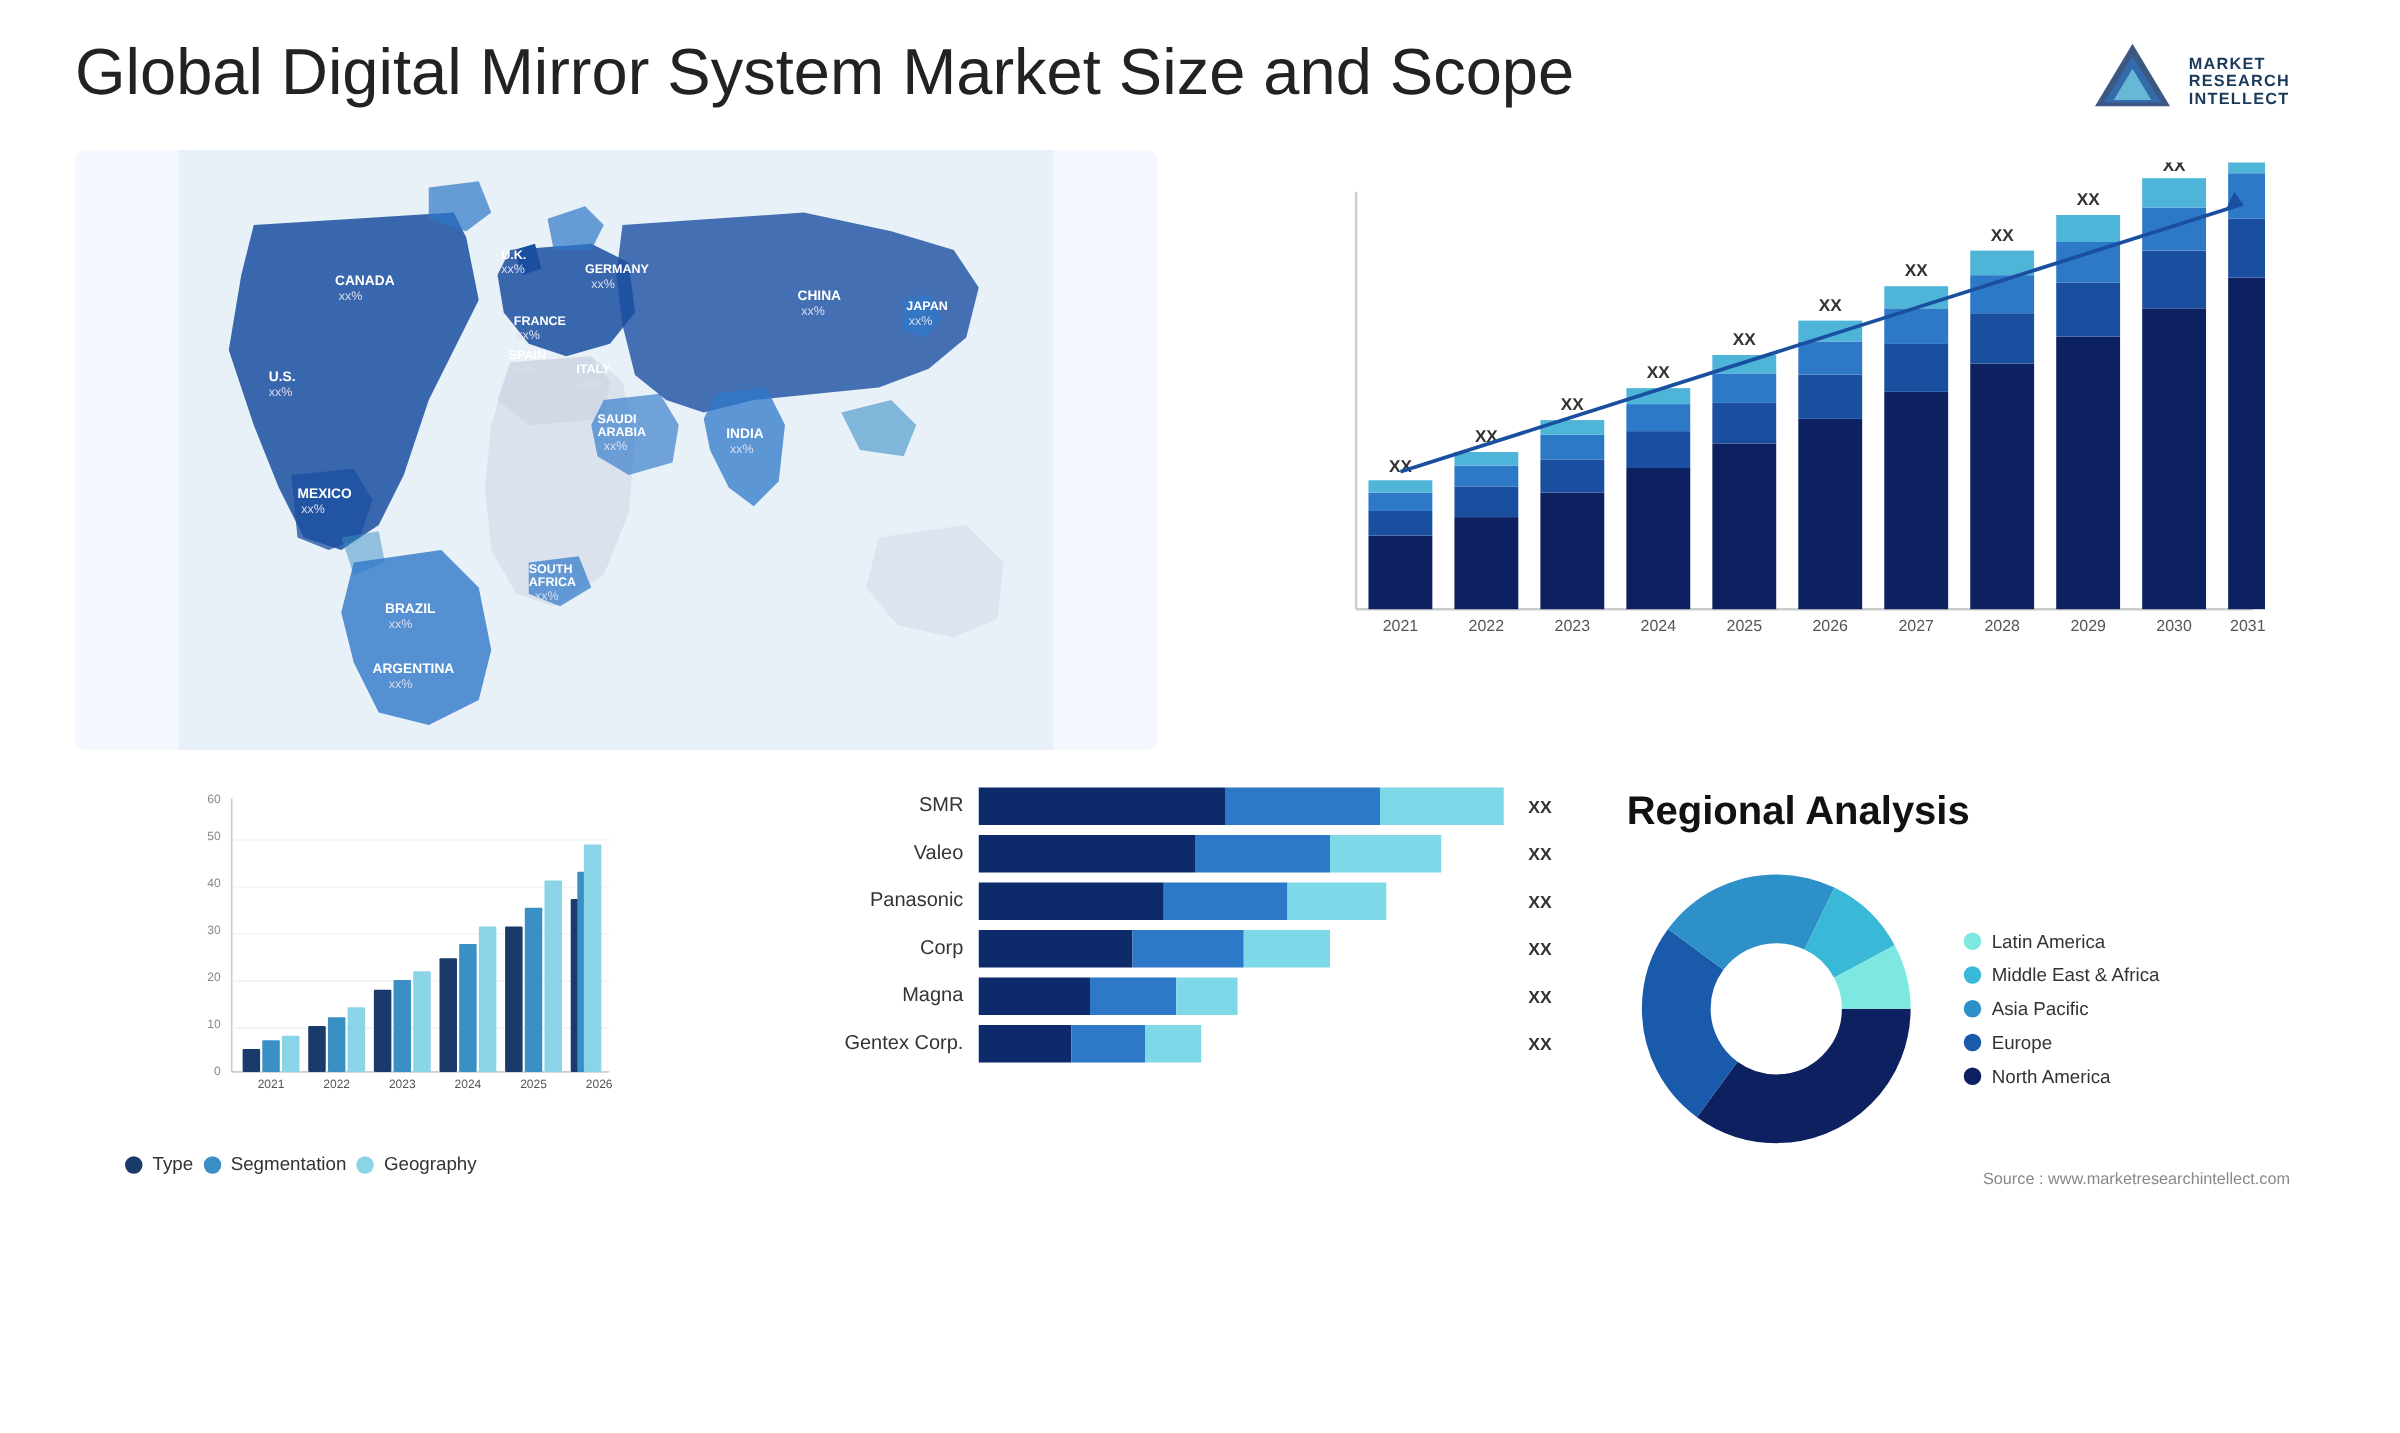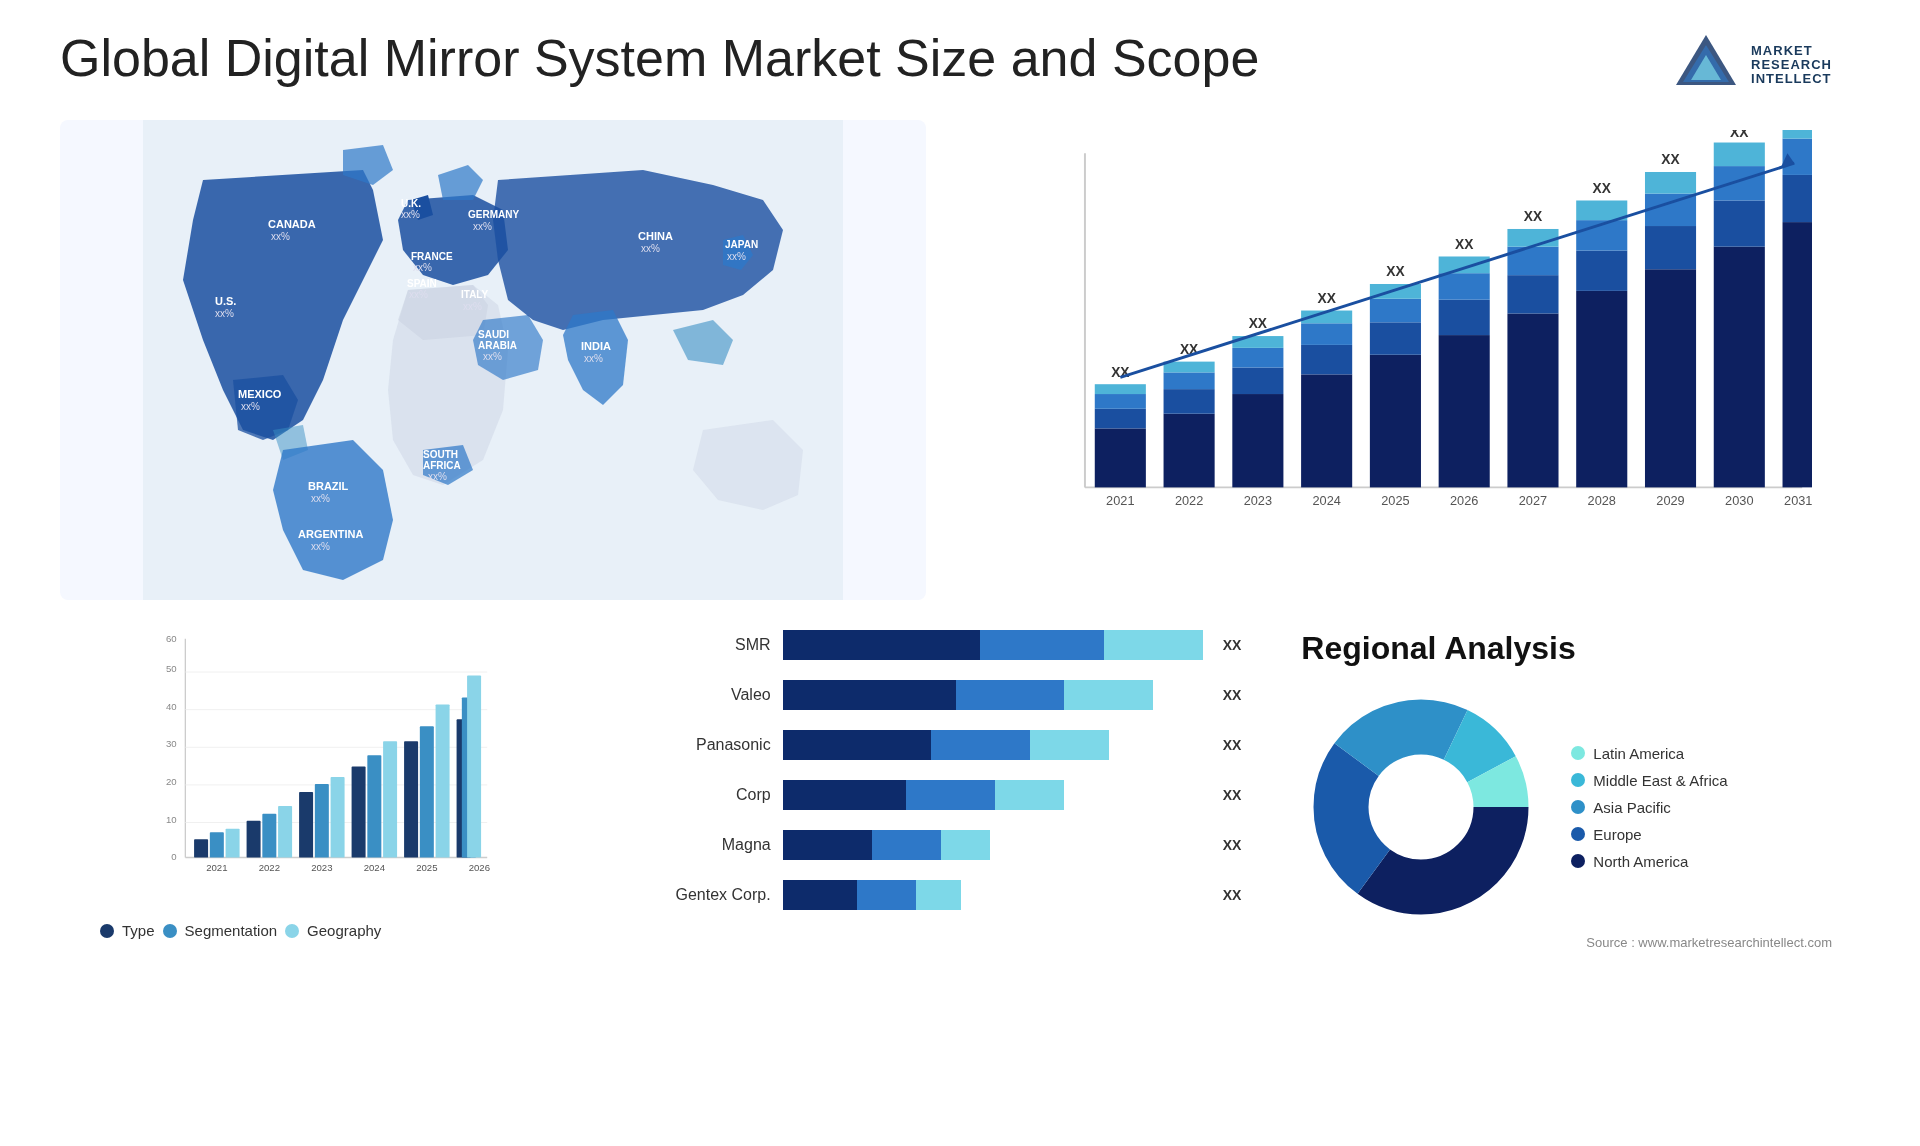--- a/index.html
+++ b/index.html
@@ -67,21 +67,21 @@
     .legend-dot {
       width: 14px;
       height: 14px;
       border-radius: 50%;
     }
 
     
     .hbar-row {
       display: flex;
       align-items: center;
-      margin-bottom: 20px;
+      margin-bottom: 8px;
       gap: 12px;
     }
     .hbar-label {
       width: 120px;
       font-size: 16px;
       color: #333;
       text-align: right;
     }
     .hbar-track {
       flex: 1;

